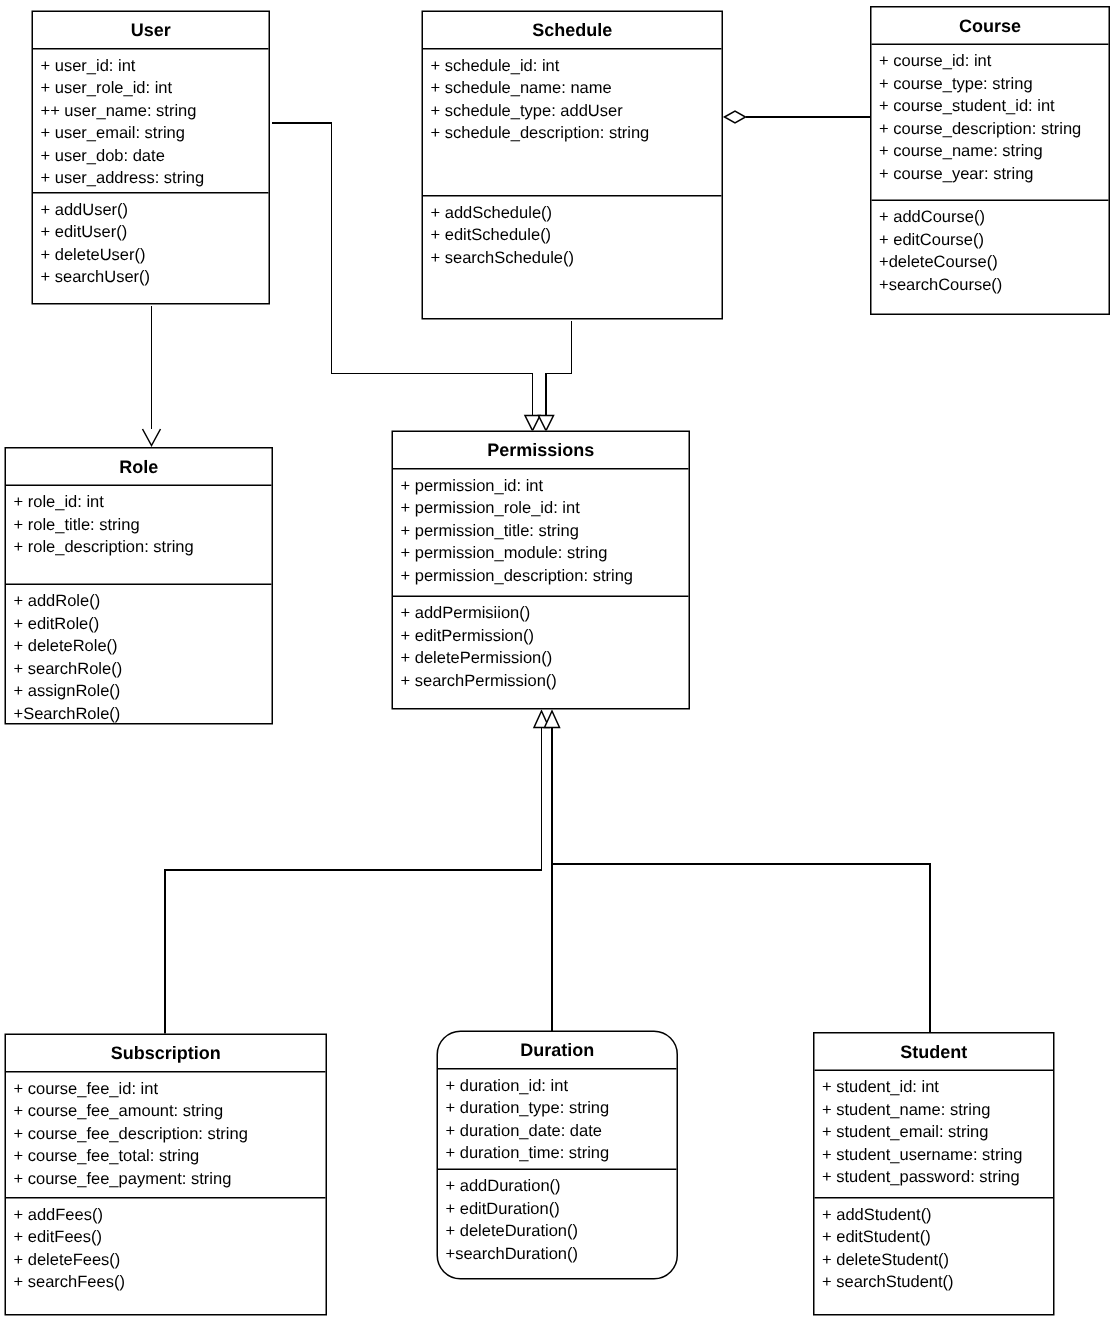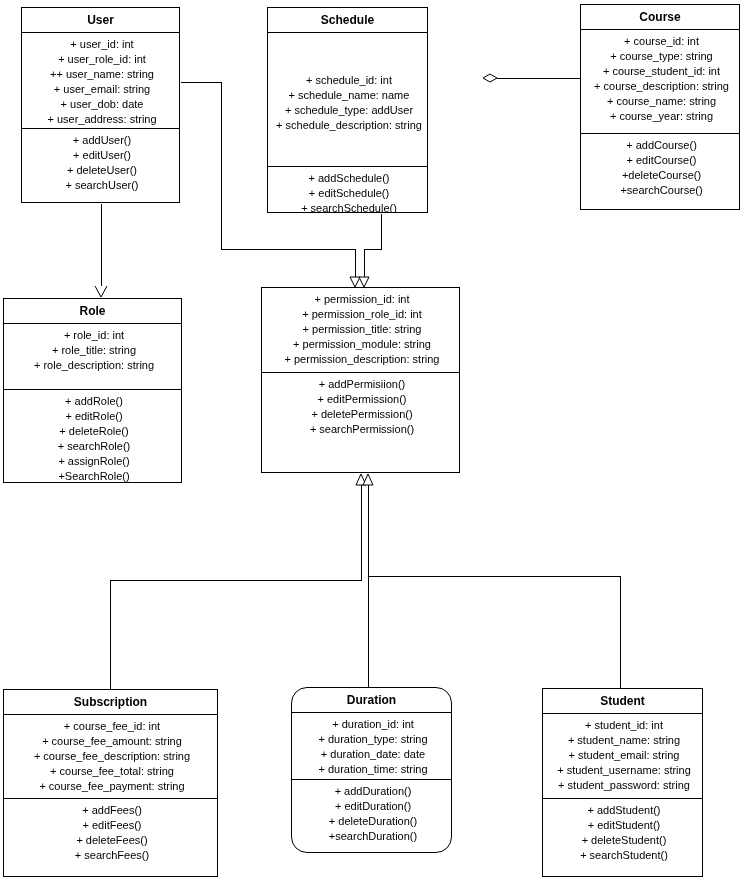--- a/index.html
+++ b/index.html
@@ -3,21 +3,20 @@
 <meta charset="utf-8">
 <style>
   html,body{margin:0;padding:0;background:#ffffff;}
   .canvas{
     position:relative;
     width:742px;height:879px;
     background:#ffffff;
     font-family:"Liberation Sans",sans-serif;
     overflow:hidden;
     color:#000;
-    text-align:center;
   }
   .uml-class{
     position:absolute;
     box-sizing:border-box;
     border:1px solid #000;
     background:#fff;
     display:flex;
     flex-direction:column;
   }
   .uml-title{
@@ -87,23 +86,23 @@
         <div class="member-line">+ user_address: string</div>
       </div>
     <div class="uml-section uml-methods">
         <div class="member-line">+ addUser()</div>
         <div class="member-line">+ editUser()</div>
         <div class="member-line">+ deleteUser()</div>
         <div class="member-line">+ searchUser()</div>
       </div>
   </div>
 
-  <div class="uml-class" style="left:267px;top:7px;width:161px;height:206px;">
+  <div class="uml-class" style="left:281px;top:7px;width:201px;height:206px;">
     <div class="uml-title">Schedule</div>
-    <div class="uml-section uml-attrs" style="height:98px;margin-top:36px;">
+    <div class="uml-section uml-attrs" style="height:98px;">
         <div class="member-line">+ schedule_id: int</div>
         <div class="member-line">+ schedule_name: name</div>
         <div class="member-line">+ schedule_type: addUser</div>
         <div class="member-line">+ schedule_description: string</div>
       </div>
     <div class="uml-section uml-methods">
         <div class="member-line">+ addSchedule()</div>
         <div class="member-line">+ editSchedule()</div>
         <div class="member-line">+ searchSchedule()</div>
       </div>
@@ -138,20 +137,21 @@
         <div class="member-line">+ addRole()</div>
         <div class="member-line">+ editRole()</div>
         <div class="member-line">+ deleteRole()</div>
         <div class="member-line">+ searchRole()</div>
         <div class="member-line">+ assignRole()</div>
         <div class="member-line">+SearchRole()</div>
       </div>
   </div>
 
   <div class="uml-class" style="left:261px;top:287px;width:199px;height:186px;">
+    <div class="uml-title">Permissions</div>
     <div class="uml-section uml-attrs" style="height:85px;">
         <div class="member-line">+ permission_id: int</div>
         <div class="member-line">+ permission_role_id: int</div>
         <div class="member-line">+ permission_title: string</div>
         <div class="member-line">+ permission_module: string</div>
         <div class="member-line">+ permission_description: string</div>
       </div>
     <div class="uml-section uml-methods">
         <div class="member-line">+ addPermisiion()</div>
         <div class="member-line">+ editPermission()</div>

